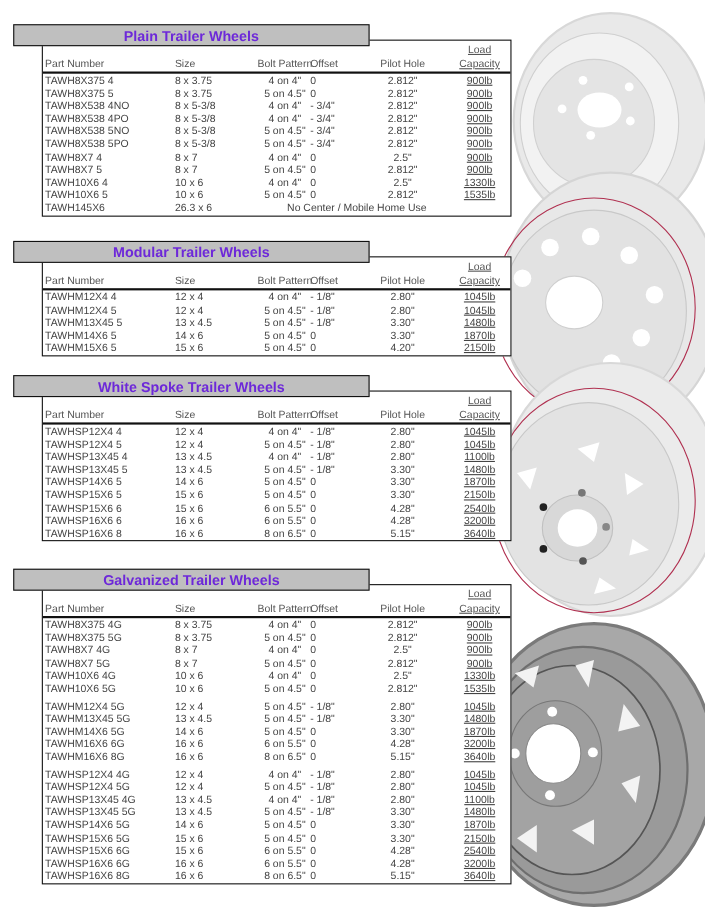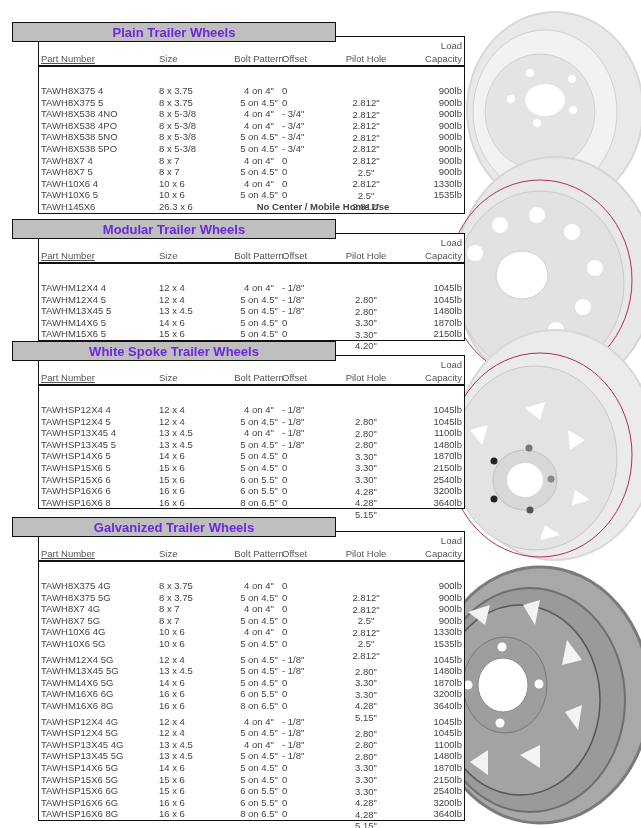--- a/index.html
+++ b/index.html
@@ -14,32 +14,32 @@
     display: flex; align-items: center; justify-content: center; z-index: 2;
     box-sizing: border-box;
   }
   .table-box {
     position: absolute; left: 38px; top: 14px; width: 427px;
     border: 1.5px solid #111; background: #fff; box-sizing: border-box;
   }
   .hdr { position: relative; height: 28px; border-bottom: 2px solid #111; font-size: 9.5px; color: #555; }
   .hdr span { position: absolute; bottom: 1px; }
   .hdr .load-top { bottom: 14px; }
-  .rows { padding-top: 18px; }
+  .rows { padding-top: 1px; }
   .row { position: relative; height: 11.6px; font-size: 9.5px; color: #444; white-space: nowrap; }
   .row.gap { margin-top: 4px; }
   .row span { position: absolute; top: 0; line-height: 11.6px; }
   .c-part { left: 2px; }
   .c-size { left: 120px; width: 60px; text-align: left; }
   .c-bolt { left: 188px; width: 64px; text-align: center; }
   .c-off  { left: 243px; width: 46px; text-align: left; }
-  .c-pilot{ left: 300px; width: 54px; text-align: center; margin-top: 12px; }
-  .c-load { left: 371px; width: 52px; text-align: right; }
-  .c-note { left: 204px; width: 160px; text-align: center; font-weight: bold; }
-  .hdr .c-part { text-decoration: underline; }
+  .c-pilot{ left: 300px; width: 54px; text-align: center; }
+  .c-load { left: 371px; width: 52px; text-align: center; text-decoration: underline; }
+  .c-note { left: 222px; width: 160px; text-align: left; }
+  .hdr .c-part { }
 </style>
 </head>
 <body>
 
 <svg style="position:absolute;left:0;top:0;width:641px;height:828px;z-index:0" viewBox="0 0 641 828">
 
   <g>
     <ellipse cx="555" cy="110" rx="88" ry="98" fill="#e9e9e9" stroke="#d8d8d8" stroke-width="2"></ellipse>
     <ellipse cx="545" cy="112" rx="72" ry="82" fill="#f2f2f2" stroke="#cfcfcf"></ellipse>
     <ellipse cx="540" cy="112" rx="55" ry="58" fill="#e4e4e4" stroke="#d0d0d0"></ellipse>

